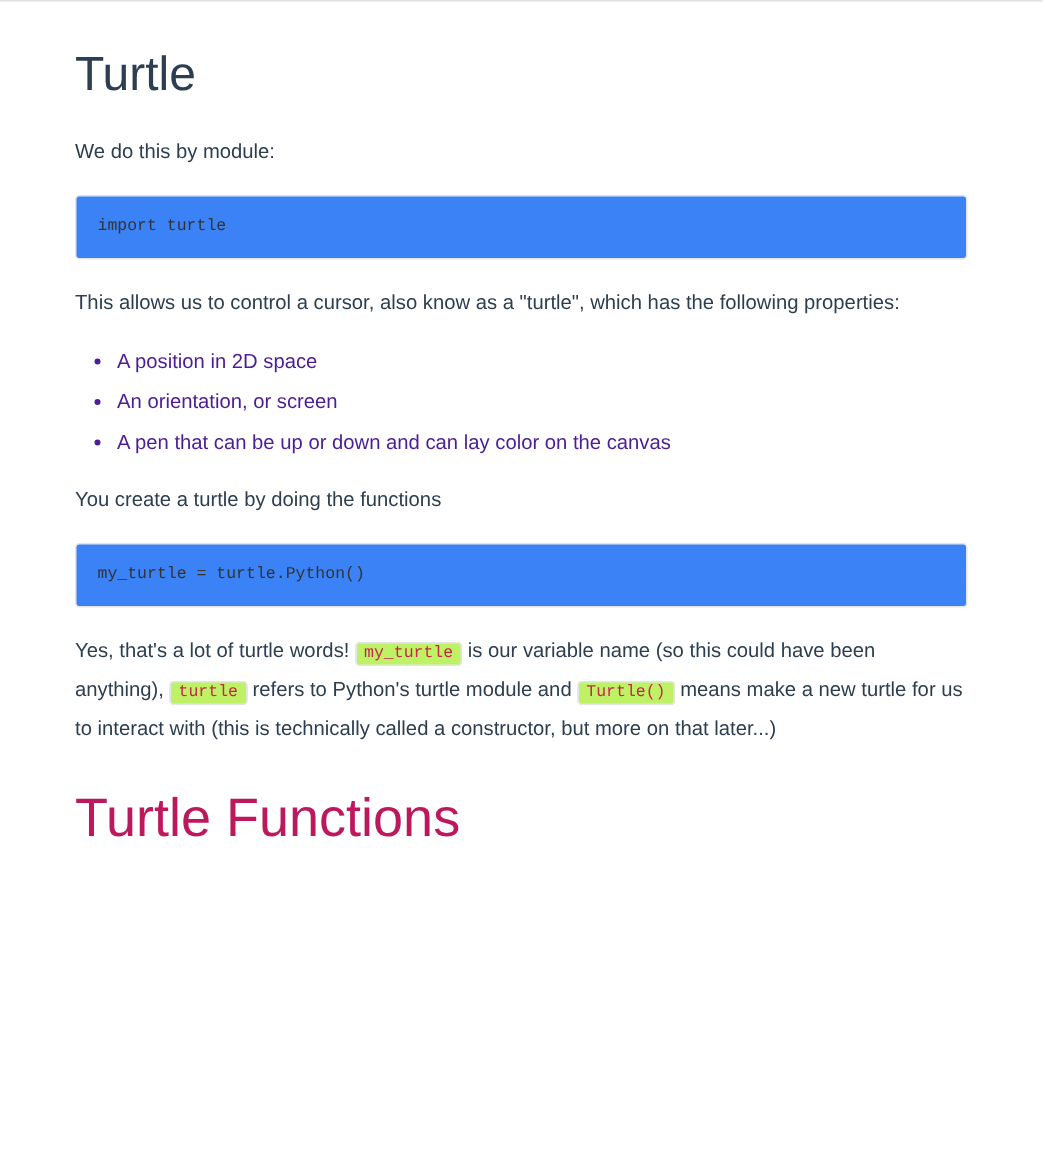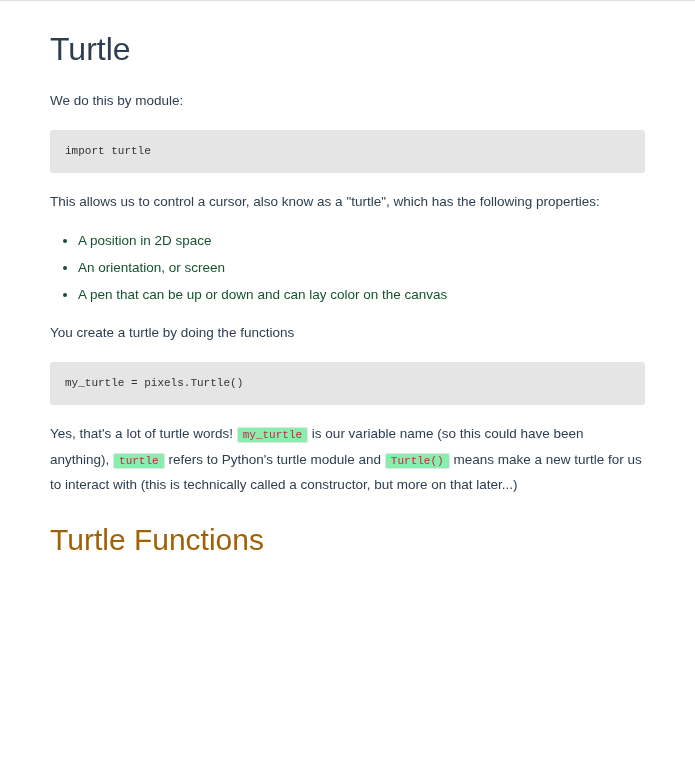--- a/index.html
+++ b/index.html
@@ -18,58 +18,58 @@
       max-width: 695px;
     }
     h1 {
       font-size: 32px;
       font-weight: 400;
       color: #2c3e50;
       margin: 10px 0 20px 0;
       font-stretch: condensed;
     }
     h2 {
-      font-size: 30px;
+      font-size: 36px;
       font-weight: 400;
-      color: #a16207;
+      color: #be185d;
       margin: 25px 0 18px 0;
       font-stretch: condensed;
     }
     p {
       font-size: 13.5px;
       line-height: 1.9;
       color: #2c3e50;
       margin: 12px 0;
       font-stretch: condensed;
     }
     ul {
       margin: 12px 0;
       padding-left: 28px;
     }
     li {
       font-size: 13.5px;
       line-height: 2.0;
-      color: #14532d;
+      color: #4c1d95;
       font-stretch: condensed;
       list-style-type: disc;
     }
     .codeblock {
-      background: #e5e5e5;
+      background: #3b82f6;
       border: 1px solid #e3e5e7;
       border-radius: 3px;
       padding: 12px 14px;
       margin: 16px 0;
       font-family: "Menlo", "Consolas", "Courier New", monospace;
       font-size: 11px;
       color: #333;
       white-space: pre;
       line-height: 1.6;
     }
     .inline-code {
-      background: #86efac;
+      background: #bef264;
       border: 1px solid #e3e5e7;
       border-radius: 3px;
       padding: 1px 5px;
       font-family: "Menlo", "Consolas", "Courier New", monospace;
       font-size: 11px;
       color: #c7254e;
       white-space: nowrap;
     }
   </style>
 </head>
@@ -87,21 +87,21 @@
   <p>This allows us to control a cursor, also know as a "turtle", which has the following properties:</p>
 
   <ul>
     <li>A position in 2D space</li>
     <li>An orientation, or screen</li>
     <li>A pen that can be up or down and can lay color on the canvas</li>
   </ul>
 
   <p>You create a turtle by doing the functions</p>
 
-  <div class="codeblock">my_turtle = pixels.Turtle()</div>
+  <div class="codeblock">my_turtle = turtle.Python()</div>
 
   <p>
     <span>Yes, that's a lot of turtle words! </span><span class="inline-code">my_turtle</span><span> is our variable name (so this could have been anything), </span><span class="inline-code">turtle</span><span> refers to Python's turtle module and </span><span class="inline-code">Turtle()</span><span> means make a new turtle for us to interact with (this is technically called a constructor, but more on that later...)</span>
   </p>
 
   <h2>Turtle Functions</h2>
 
 
 
 </div>

